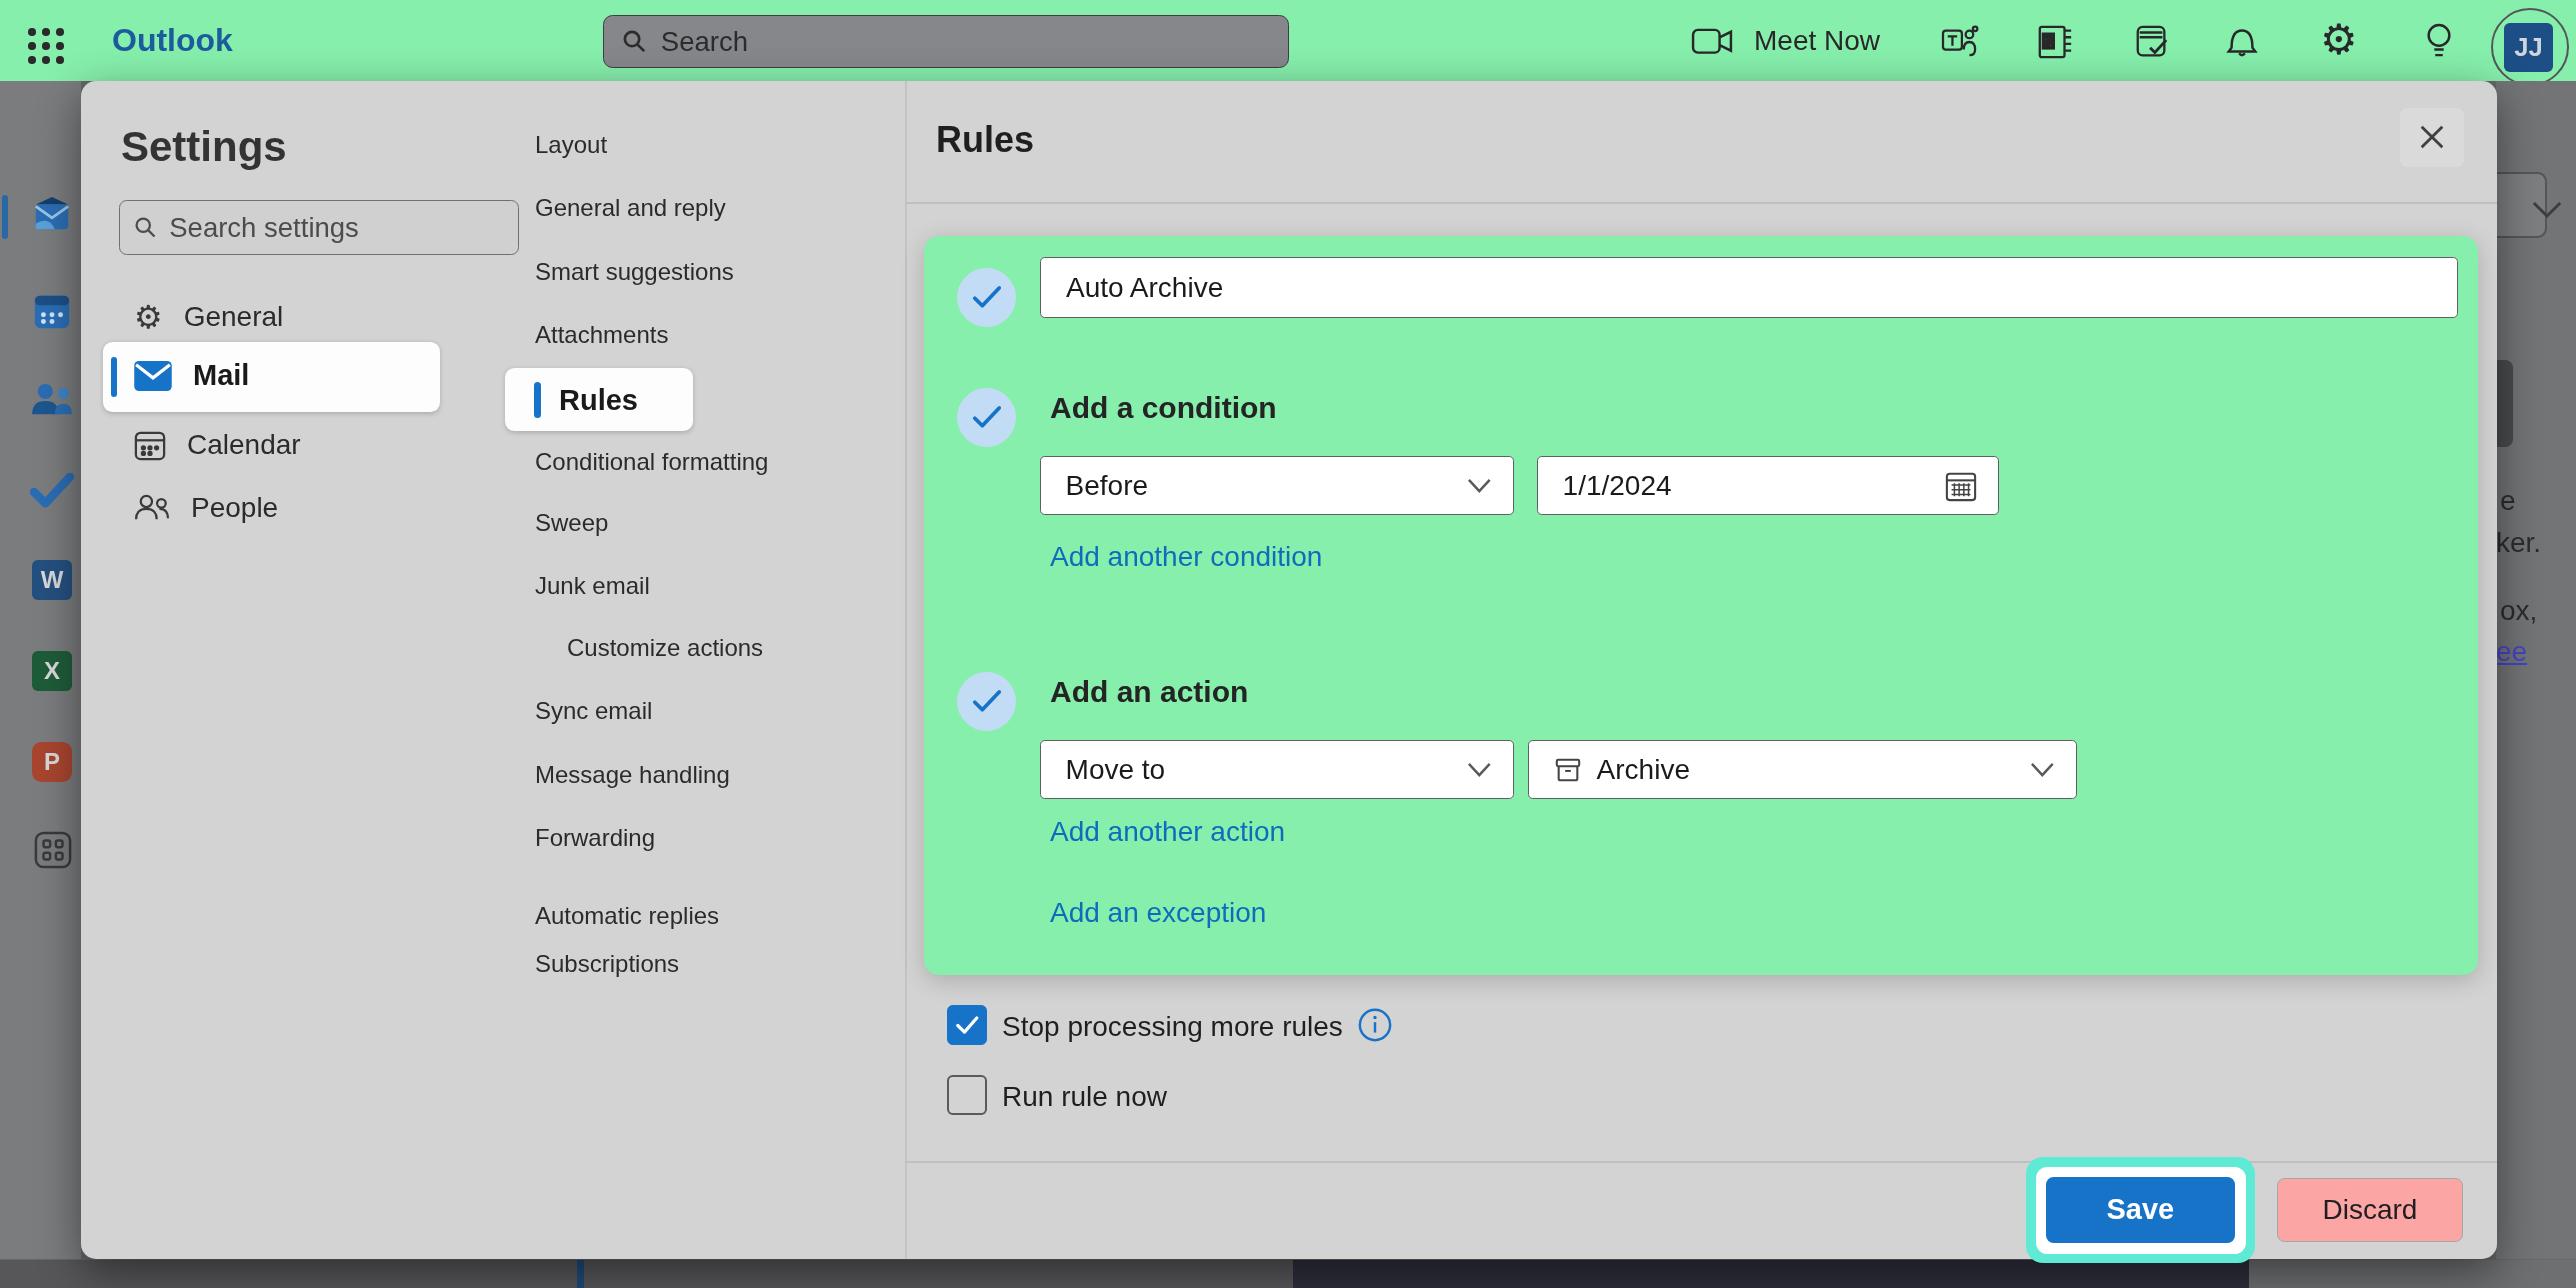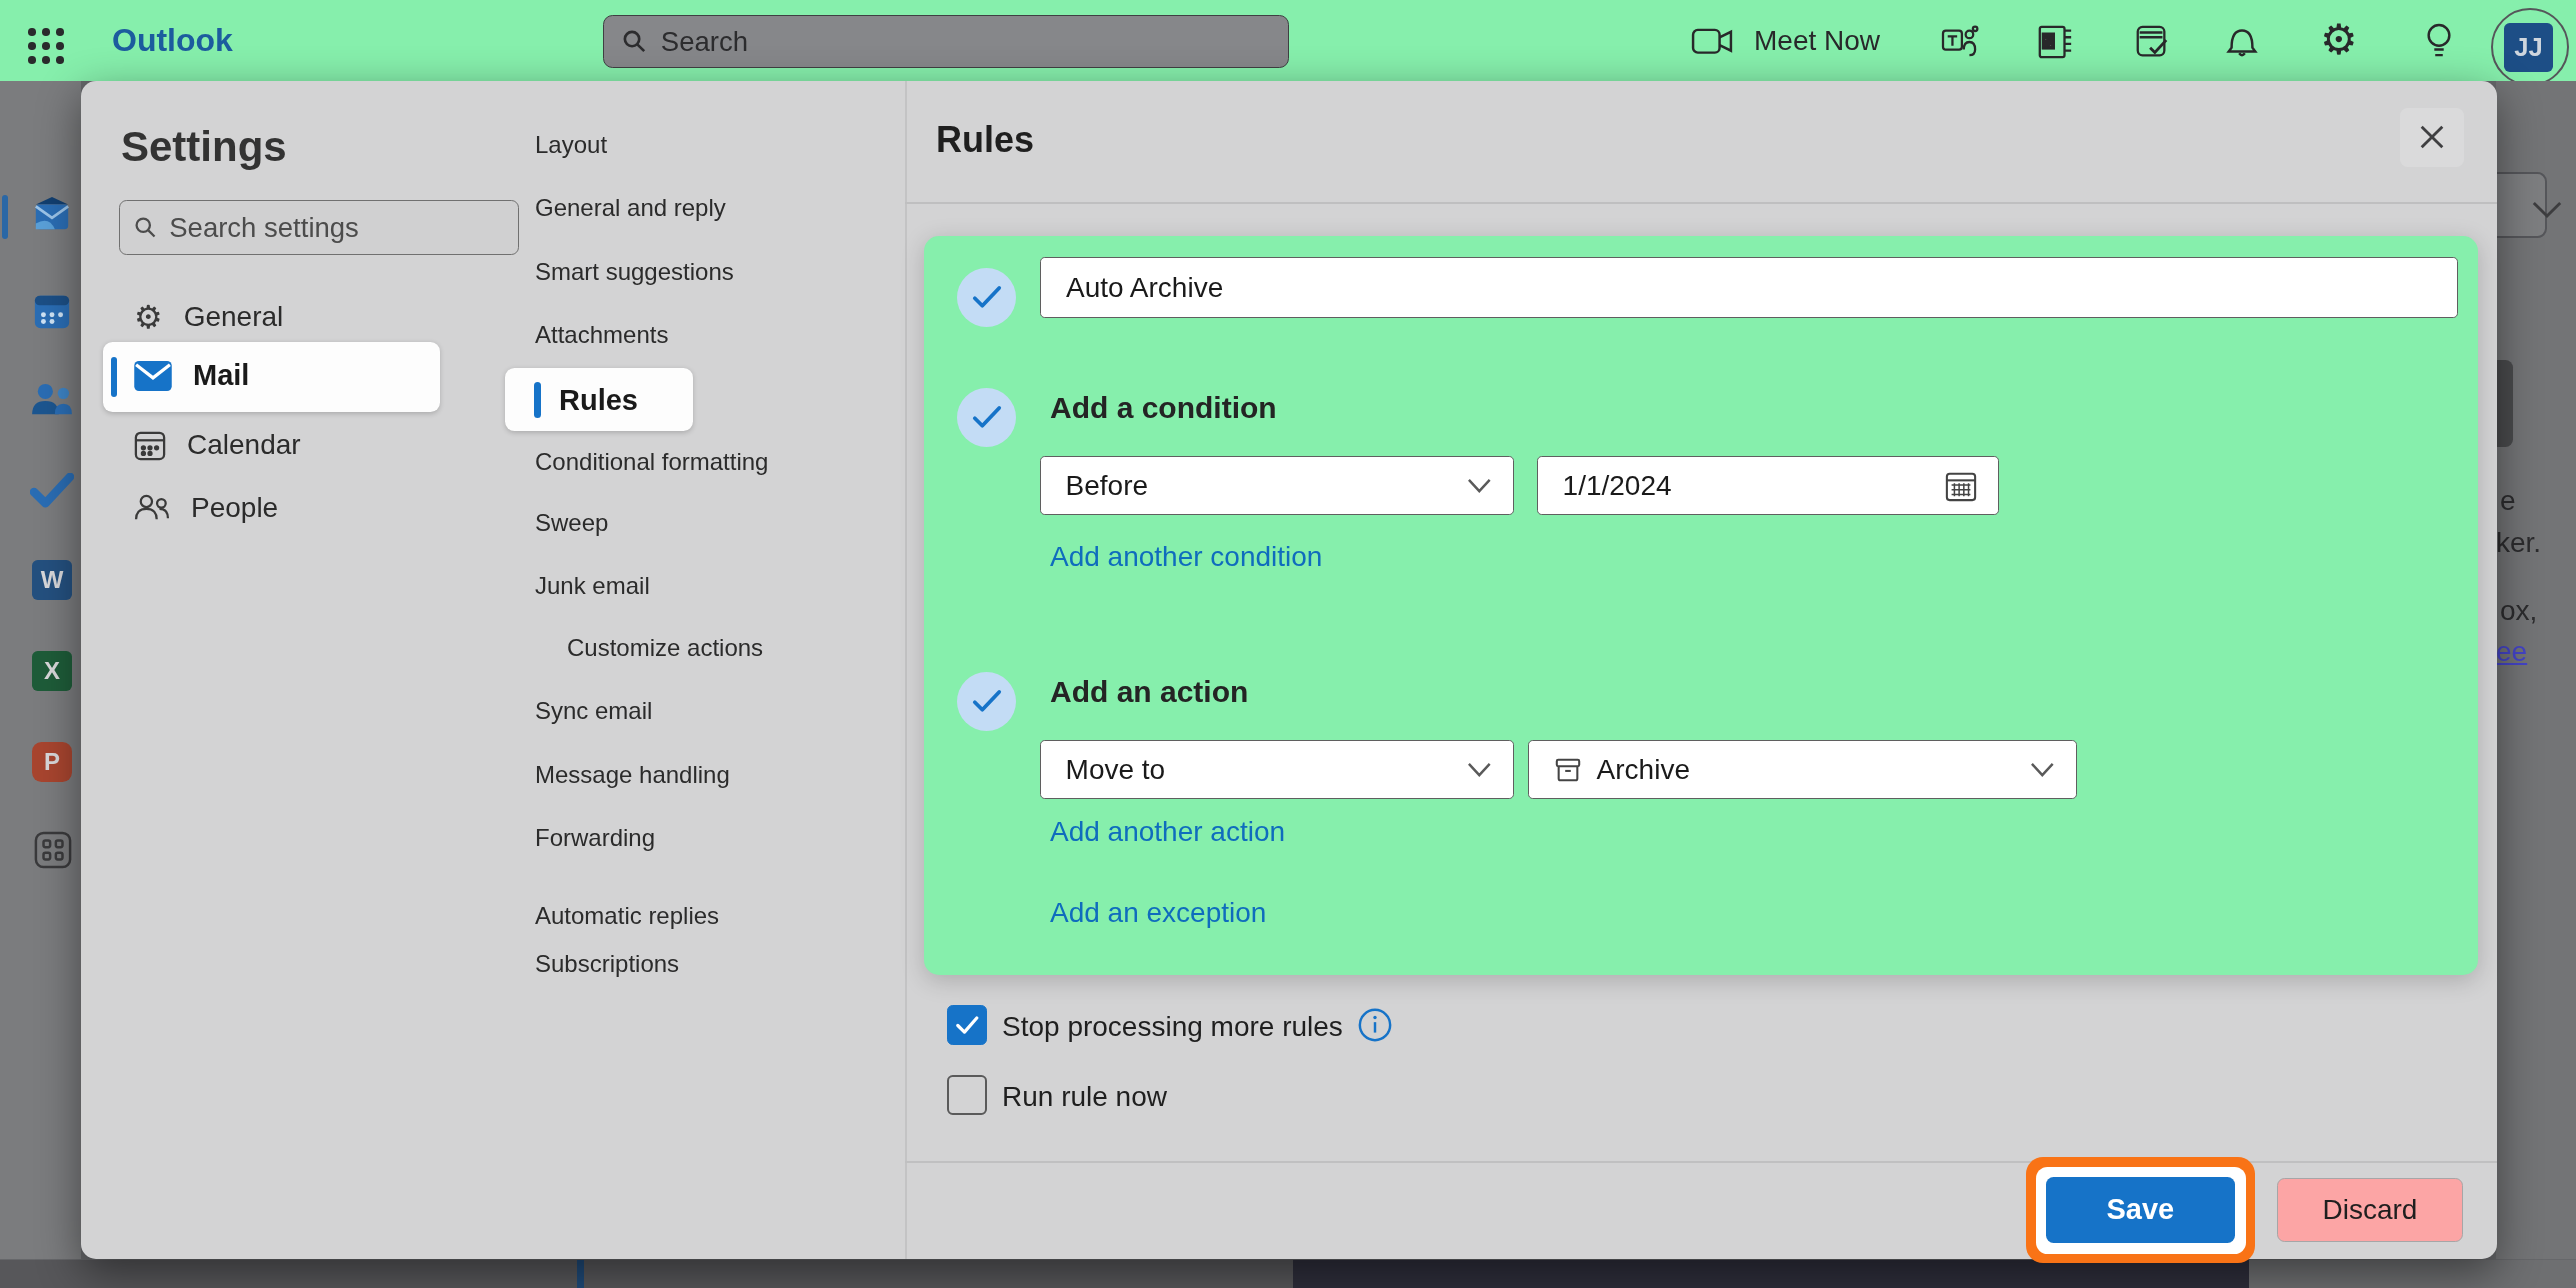--- a/index.html
+++ b/index.html
@@ -63,21 +63,21 @@
   .sec-title{font-size:30px;font-weight:600;color:#242424;}
   .blink{font-size:28px;color:#0f6cbd;cursor:pointer;}
   .chev{color:#5a5a5a;display:flex;align-items:center;}
   
   .cb{width:40px;height:40px;border-radius:5.7px;box-sizing:border-box;display:flex;
       align-items:center;justify-content:center;}
   .cb.on{background:#1673c8;border:1.9px solid #1673c8;color:#fff;}
   .cb.off{background:transparent;border:2.8px solid #5a5a5a;}
   .opt-label{font-size:28px;color:#1f1f1f;}
   .footer-div{left:824px;top:1080px;width:1592px;height:1.9px;background:#c0c0c1;}
-  .ring-orange{left:1945px;top:1076px;width:229px;height:106px;background:#f97316;border-radius:17px;}
+  .ring-orange{left:1945px;top:1076px;width:229px;height:106px;background:#5eead4;border-radius:17px;}
   .ring-white{left:9.5px;top:9.5px;width:210px;height:87px;background:#ffffff;border-radius:11.4px;}
   .btn-save{left:10.4px;top:10.4px;width:189px;height:66px;background:#1673c8;border-radius:7.6px;
             color:#fff;font-size:29px;font-weight:600;display:flex;align-items:center;justify-content:center;}
   .btn-discard{left:2196px;top:1097px;width:186px;height:64px;background:#fca5a5;border:1.9px solid #a6a6a7;
                border-radius:7.6px;box-sizing:border-box;color:#1f1f1f;font-size:28px;
                display:flex;align-items:center;justify-content:center;}
   svg{display:block;}
 </style>
 </head>
 <body>

